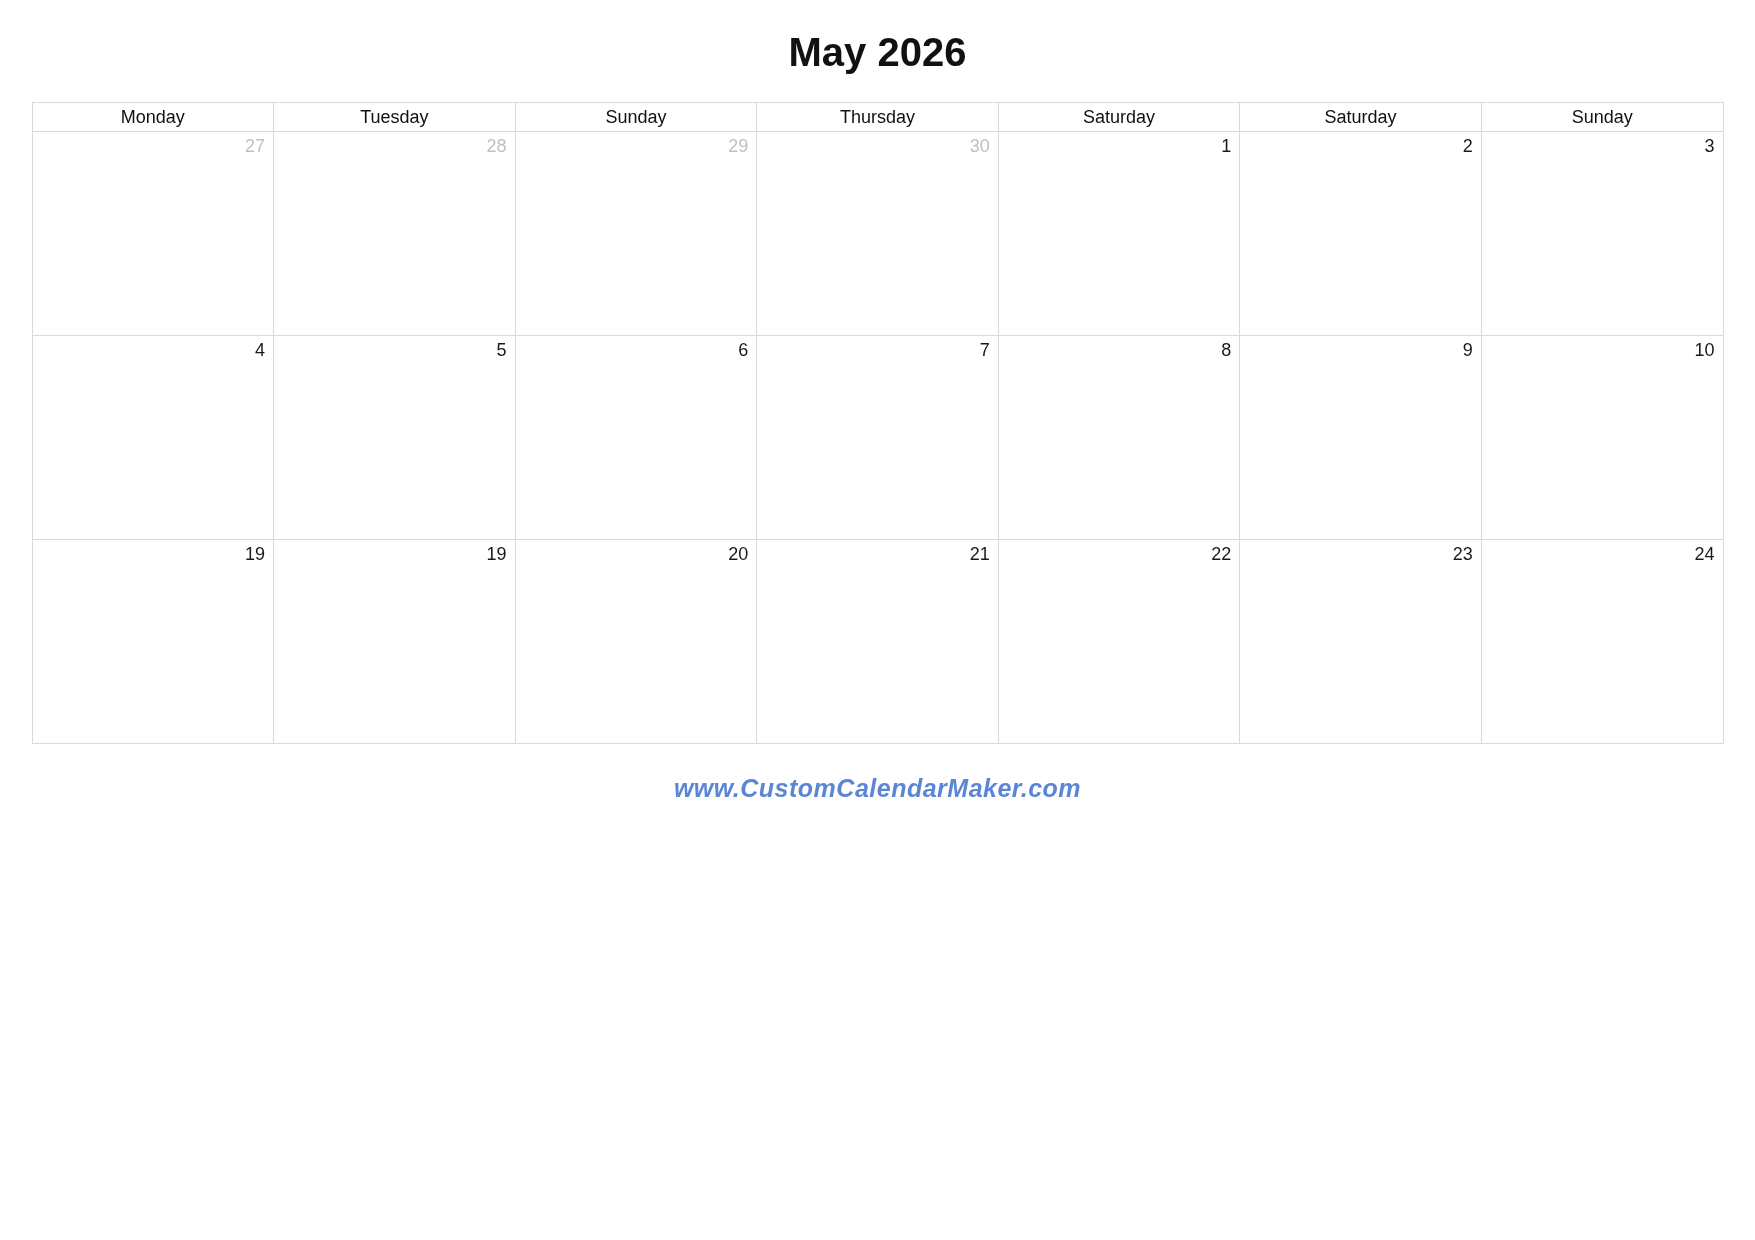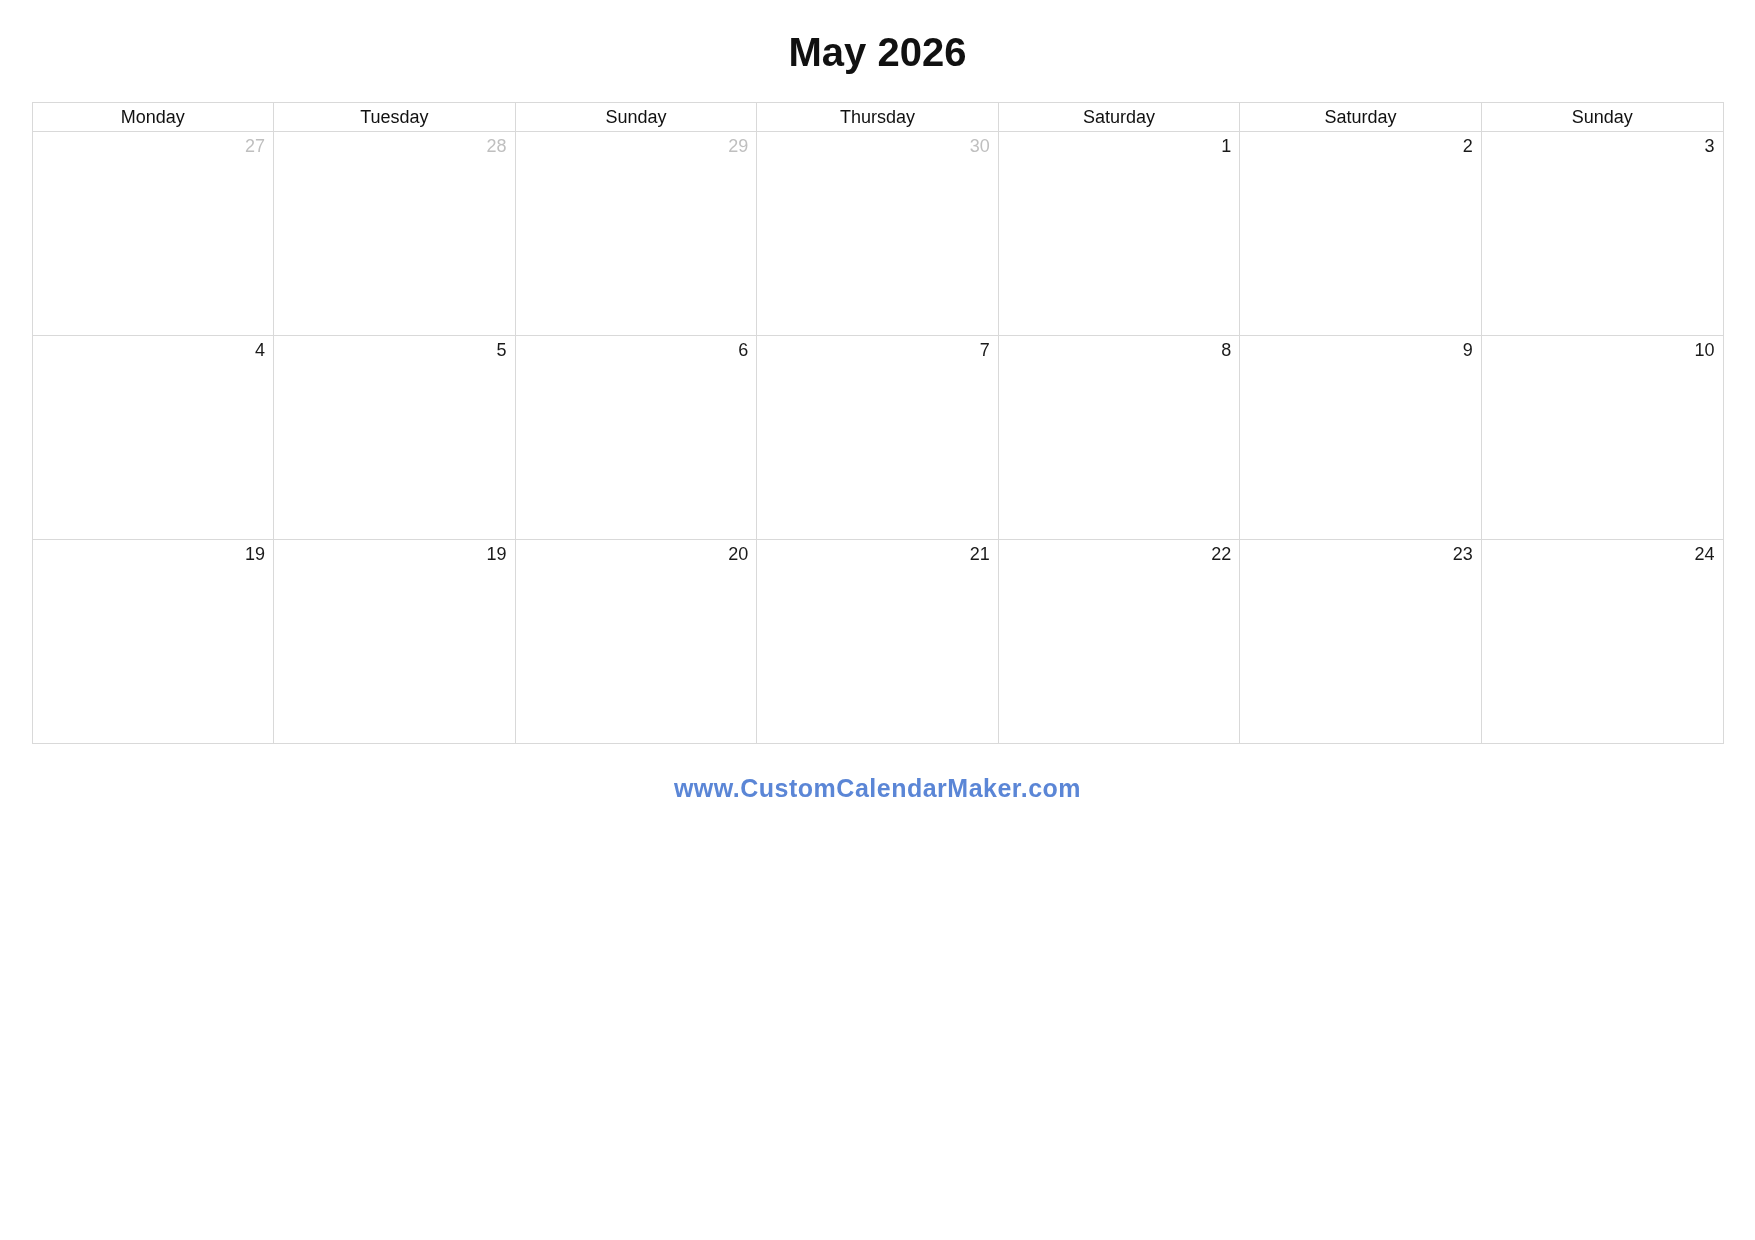--- a/index.html
+++ b/index.html
@@ -61,20 +61,21 @@
     margin-top: 30px;
     text-align: center;
   }
   .footer a {
     font-size: 25px;
     font-weight: 700;
     letter-spacing: 0.5px;
     color: #5b86d6;
     text-decoration: none;
     cursor: pointer;
+    font-style: italic;
   }
 </style>
 </head>
 <body>
 
 <div class="page">
 
   <h1 class="page-title">May 2026</h1>
 
   <table class="calendar-grid">

